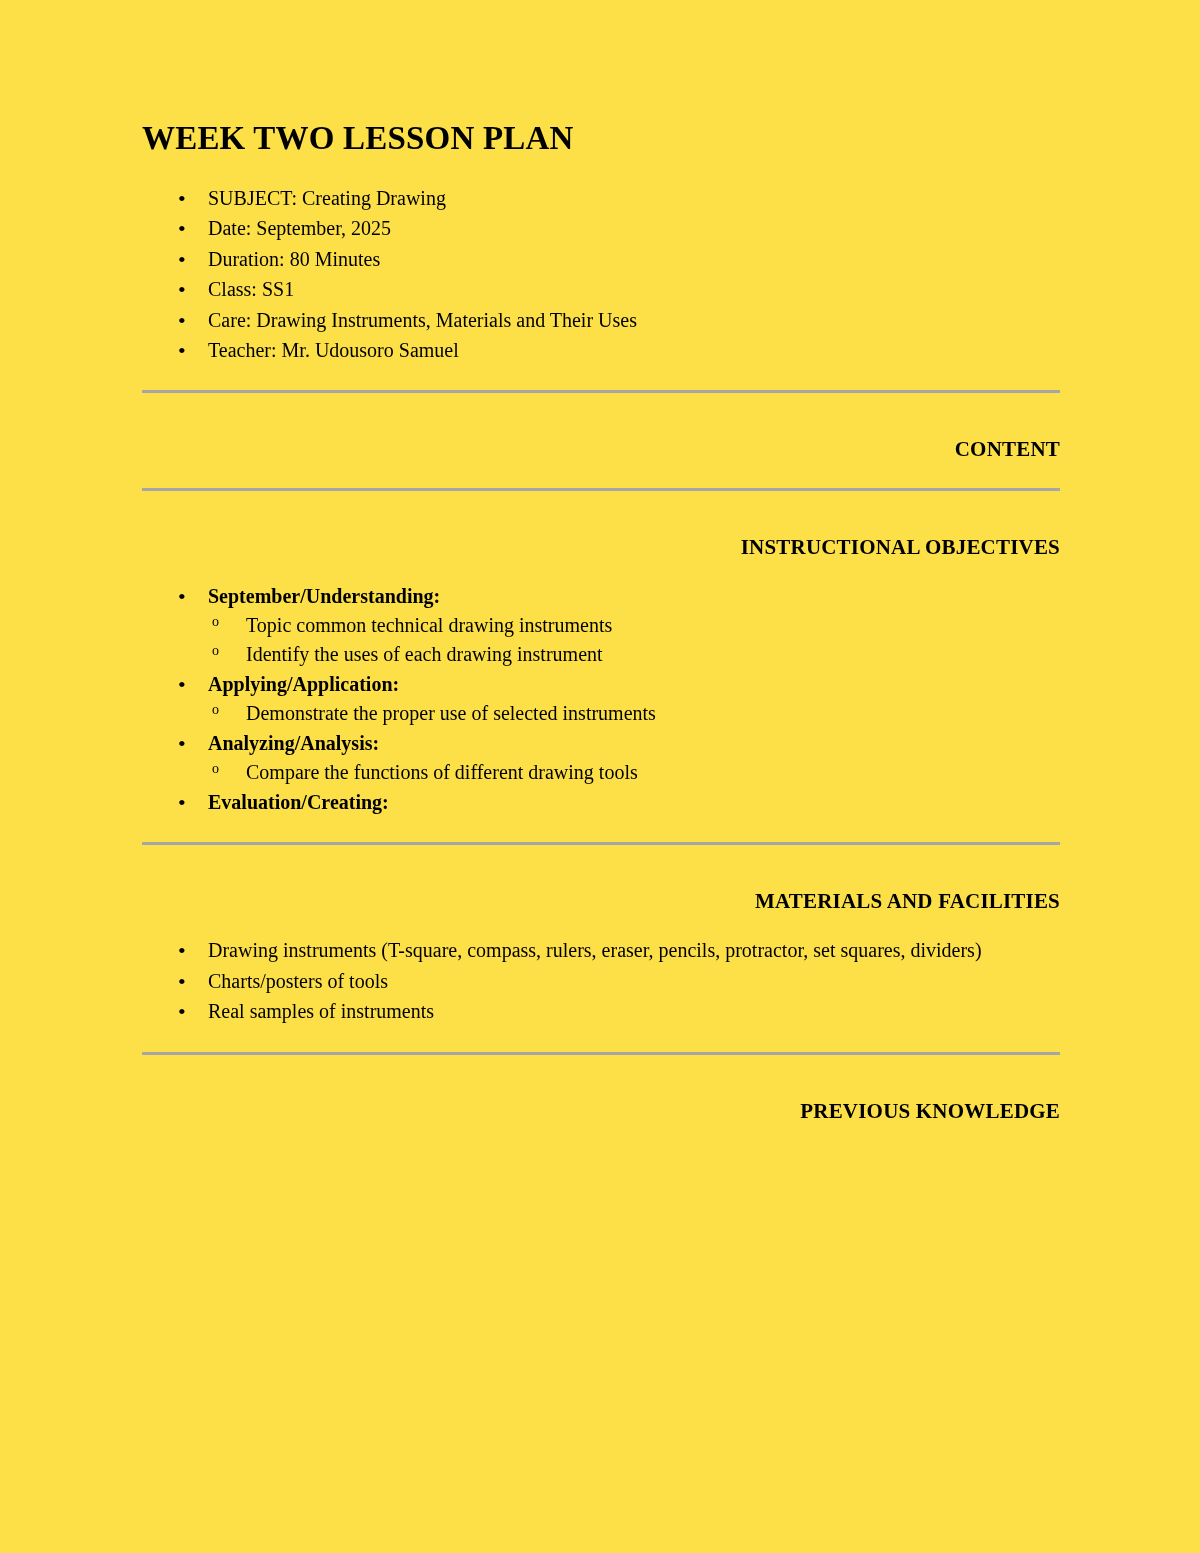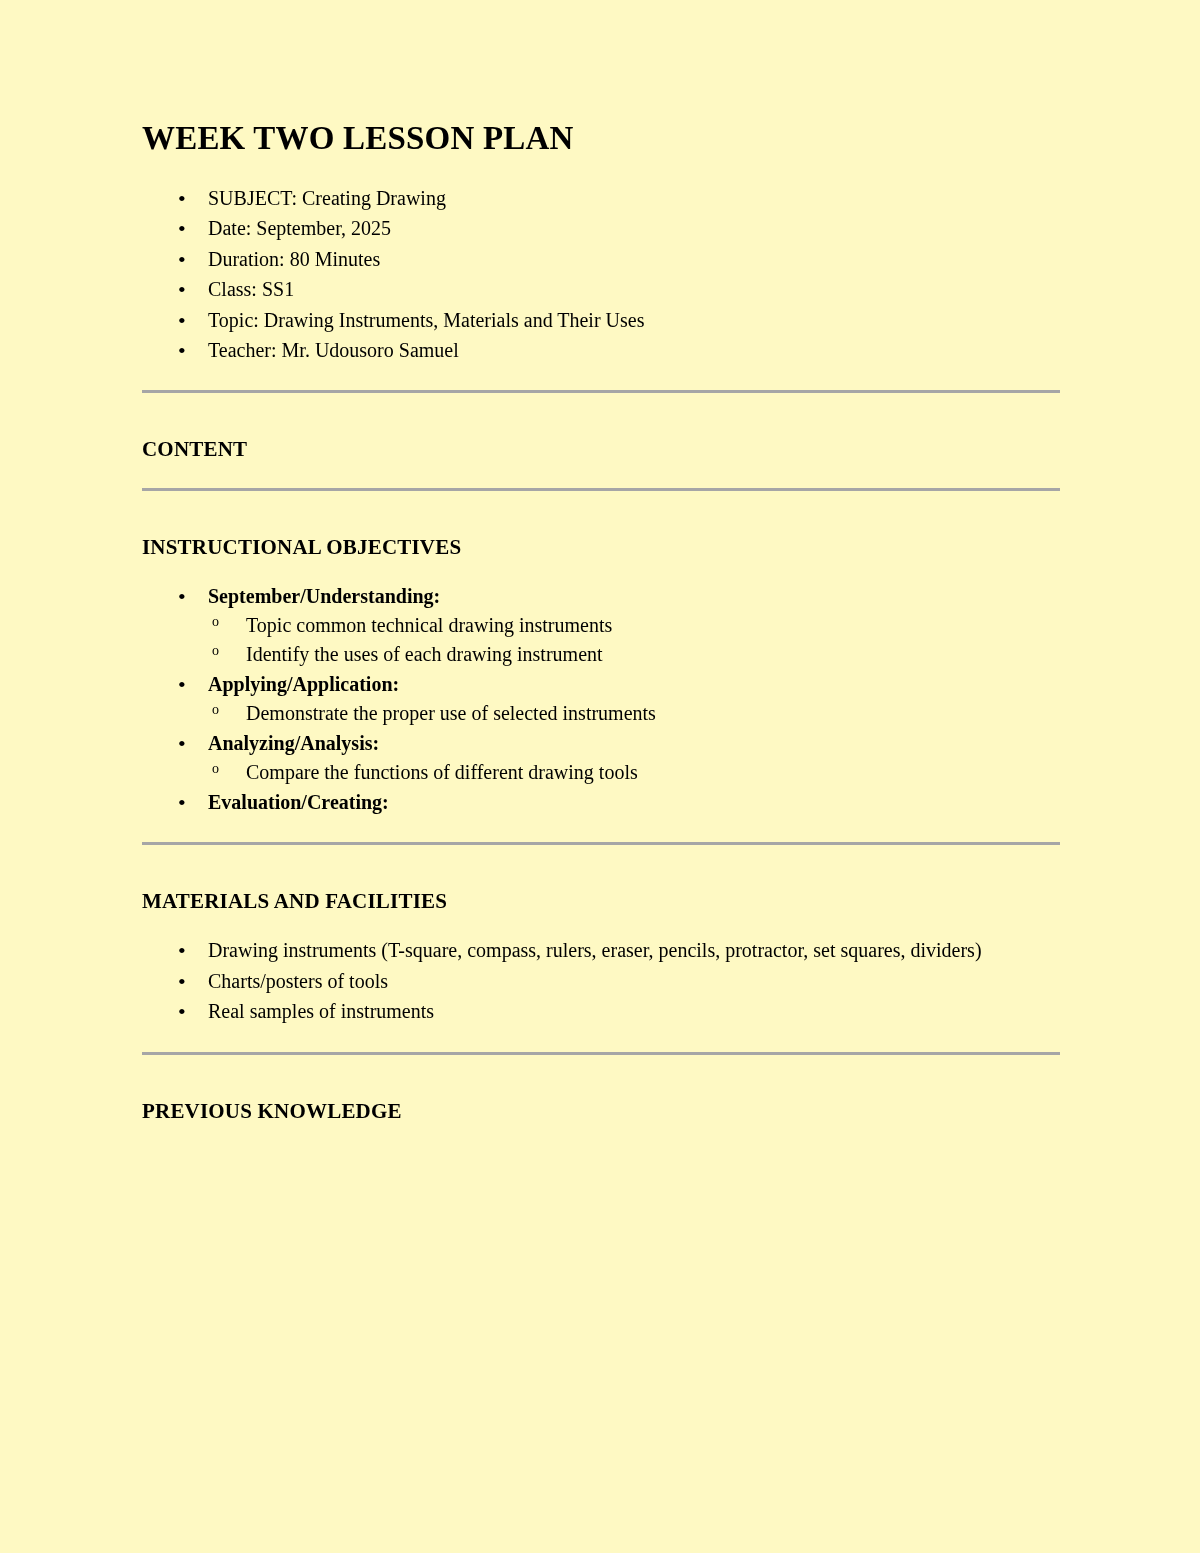--- a/index.html
+++ b/index.html
@@ -8,37 +8,38 @@
     background: #ffffff;
   }
   body {
     font-family: "Liberation Serif", serif;
     color: #000000;
   }
   .page {
     position: relative;
     width: 1200px;
     height: 1553px;
-    background: #fef9c3;
+    background: #fde047;
     box-sizing: border-box;
     padding: 120px 140px 12px 142px;
     overflow: hidden;
   }
   .doc-title {
     font-size: 33px;
     font-weight: bold;
     letter-spacing: 0.2px;
     margin: 0 0 26px 0;
     line-height: 1.15;
   }
   .section-heading {
     font-size: 21px;
     font-weight: bold;
     letter-spacing: 0.2px;
     margin: 16px 0 22px 0;
+    text-align: right;
   }
   ul.bullets {
     list-style: none;
     margin: 0;
     padding: 0;
   }
   ul.bullets > li {
     position: relative;
     padding-left: 66px;
     font-size: 20px;
@@ -96,21 +97,21 @@
 
 <div class="page">
 
   <h1 class="doc-title">WEEK TWO LESSON PLAN</h1>
 
   <ul class="bullets">
     <li><span class="bold">SUBJECT:</span> <span>Creating Drawing</span></li>
     <li><span class="bold">Date:</span> <span>September, 2025</span></li>
     <li><span class="bold">Duration:</span> <span>80 Minutes</span></li>
     <li><span class="bold">Class:</span> <span>SS1</span></li>
-    <li><span class="bold">Topic:</span> <span>Drawing Instruments, Materials and Their Uses</span></li>
+    <li><span class="bold">Care:</span> <span>Drawing Instruments, Materials and Their Uses</span></li>
     <li><span class="bold">Teacher:</span> <span>Mr. Udousoro Samuel</span></li>
   </ul>
 
   <hr class="divider">
 
   <h2 class="section-heading">CONTENT</h2>
 
   <hr class="divider">
 
   <h2 class="section-heading">INSTRUCTIONAL OBJECTIVES</h2>

